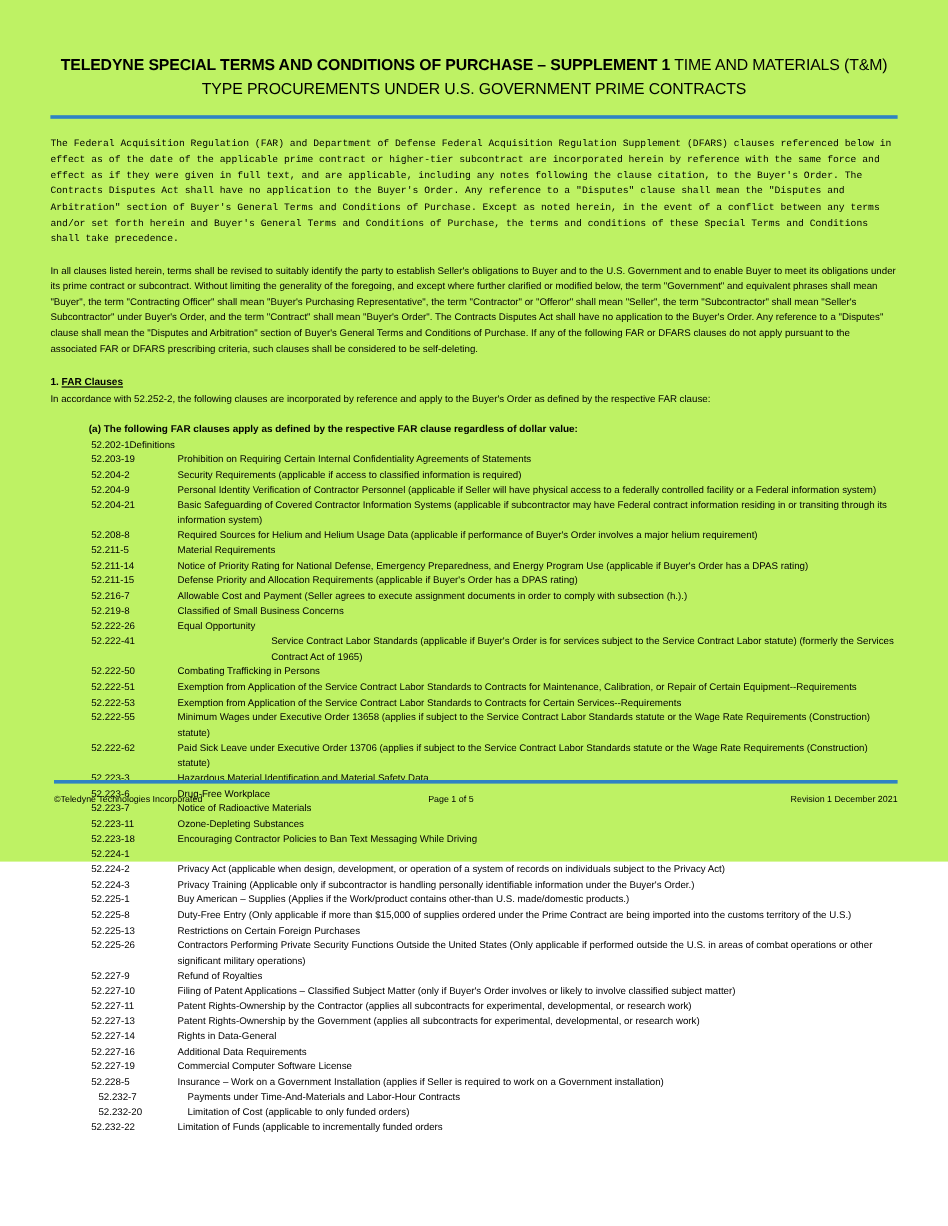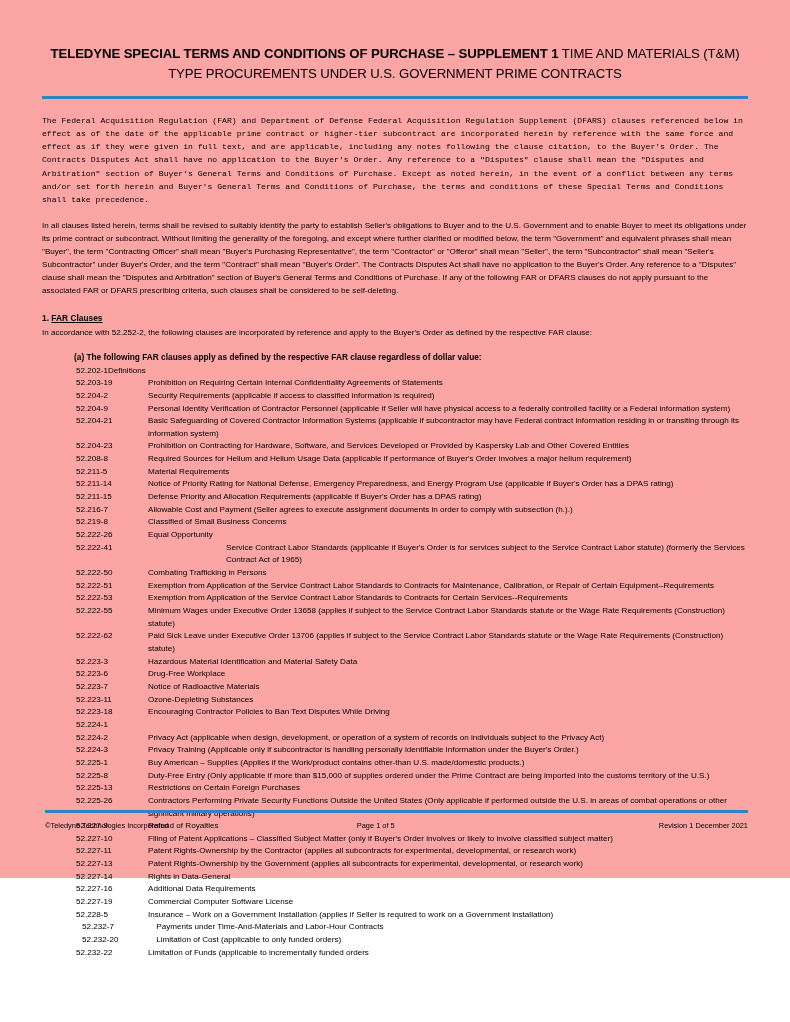--- a/index.html
+++ b/index.html
@@ -10,24 +10,24 @@
   body {
     width: 790px;
     height: 1022px;
     font-family: "Liberation Sans", sans-serif;
     color: #000000;
     -webkit-font-smoothing: antialiased;
   }
   .page {
     position: relative;
     width: 790px;
-    height: 878px;
+    height: 718px;
     box-sizing: border-box;
     padding: 0 42px;
-    background: #fca5a5;
+    background: #bef264;
   }
 
   
   .doc-title {
     margin: 0;
     padding-top: 44px;
     text-align: center;
     font-size: 13.2px;
     line-height: 1.52;
     font-weight: 400;
@@ -167,24 +167,20 @@
       </div>
       <div class="clause">
         <span class="cnum">52.204-9</span>
         <span class="cdesc">Personal Identity Verification of Contractor Personnel (applicable if Seller will have physical access to a federally controlled facility or a Federal information system)</span>
       </div>
       <div class="clause">
         <span class="cnum">52.204-21</span>
         <span class="cdesc">Basic Safeguarding of Covered Contractor Information Systems (applicable if subcontractor may have Federal contract information residing in or transiting through its information system)</span>
       </div>
       <div class="clause">
-        <span class="cnum">52.204-23</span>
-        <span class="cdesc">Prohibition on Contracting for Hardware, Software, and Services Developed or Provided by Kaspersky Lab and Other Covered Entities</span>
-      </div>
-      <div class="clause">
         <span class="cnum">52.208-8</span>
         <span class="cdesc">Required Sources for Helium and Helium Usage Data (applicable if performance of Buyer's Order involves a major helium requirement)</span>
       </div>
       <div class="clause">
         <span class="cnum">52.211-5</span>
         <span class="cdesc">Material Requirements</span>
       </div>
       <div class="clause">
         <span class="cnum">52.211-14</span>
         <span class="cdesc">Notice of Priority Rating for National Defense, Emergency Preparedness, and Energy Program Use (applicable if Buyer's Order has a DPAS rating)</span>
@@ -240,21 +236,21 @@
       <div class="clause">
         <span class="cnum">52.223-7</span>
         <span class="cdesc">Notice of Radioactive Materials</span>
       </div>
       <div class="clause">
         <span class="cnum">52.223-11</span>
         <span class="cdesc">Ozone-Depleting Substances</span>
       </div>
       <div class="clause">
         <span class="cnum">52.223-18</span>
-        <span class="cdesc">Encouraging Contractor Policies to Ban Text Disputes While Driving</span>
+        <span class="cdesc">Encouraging Contractor Policies to Ban Text Messaging While Driving</span>
       </div>
       <div class="clause">
         <span class="cnum">52.224-1</span>
       </div>
       <div class="clause">
         <span class="cnum">52.224-2</span>
         <span class="cdesc">Privacy Act (applicable when design, development, or operation of a system of records on individuals subject to the Privacy Act)</span>
       </div>
       <div class="clause">
         <span class="cnum">52.224-3</span>

